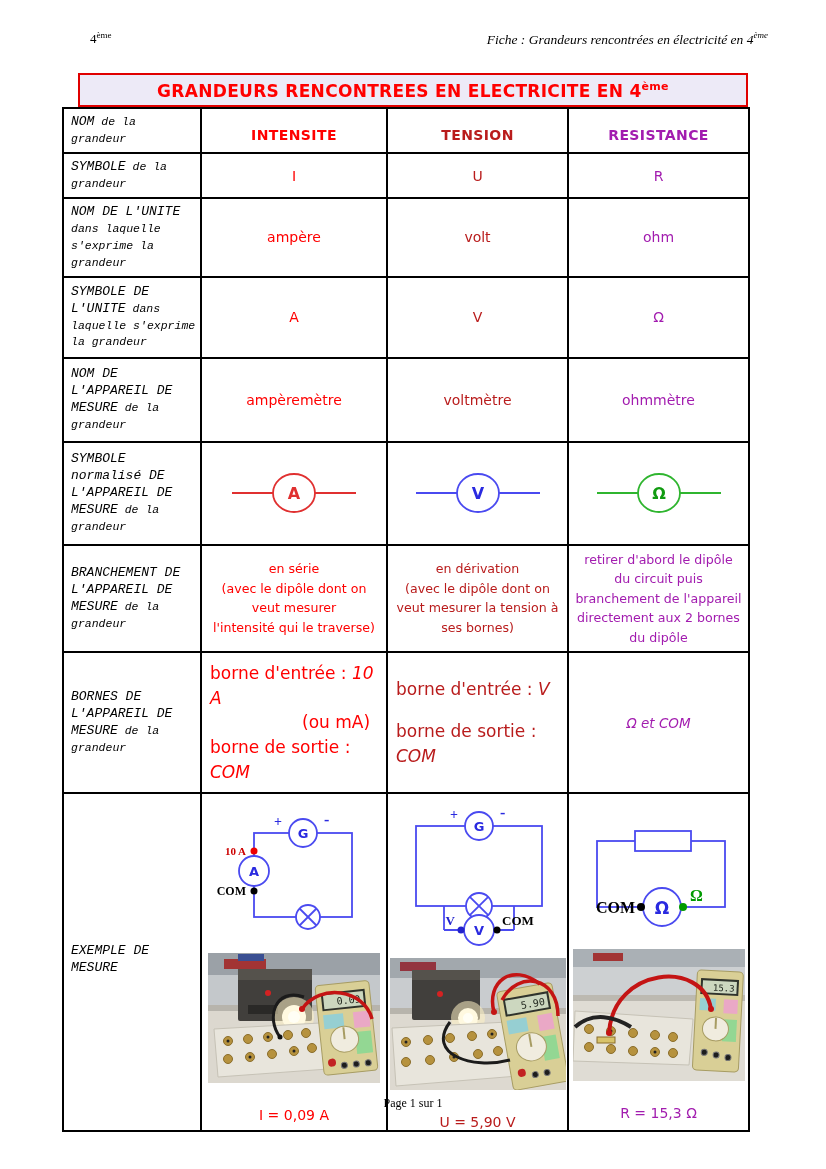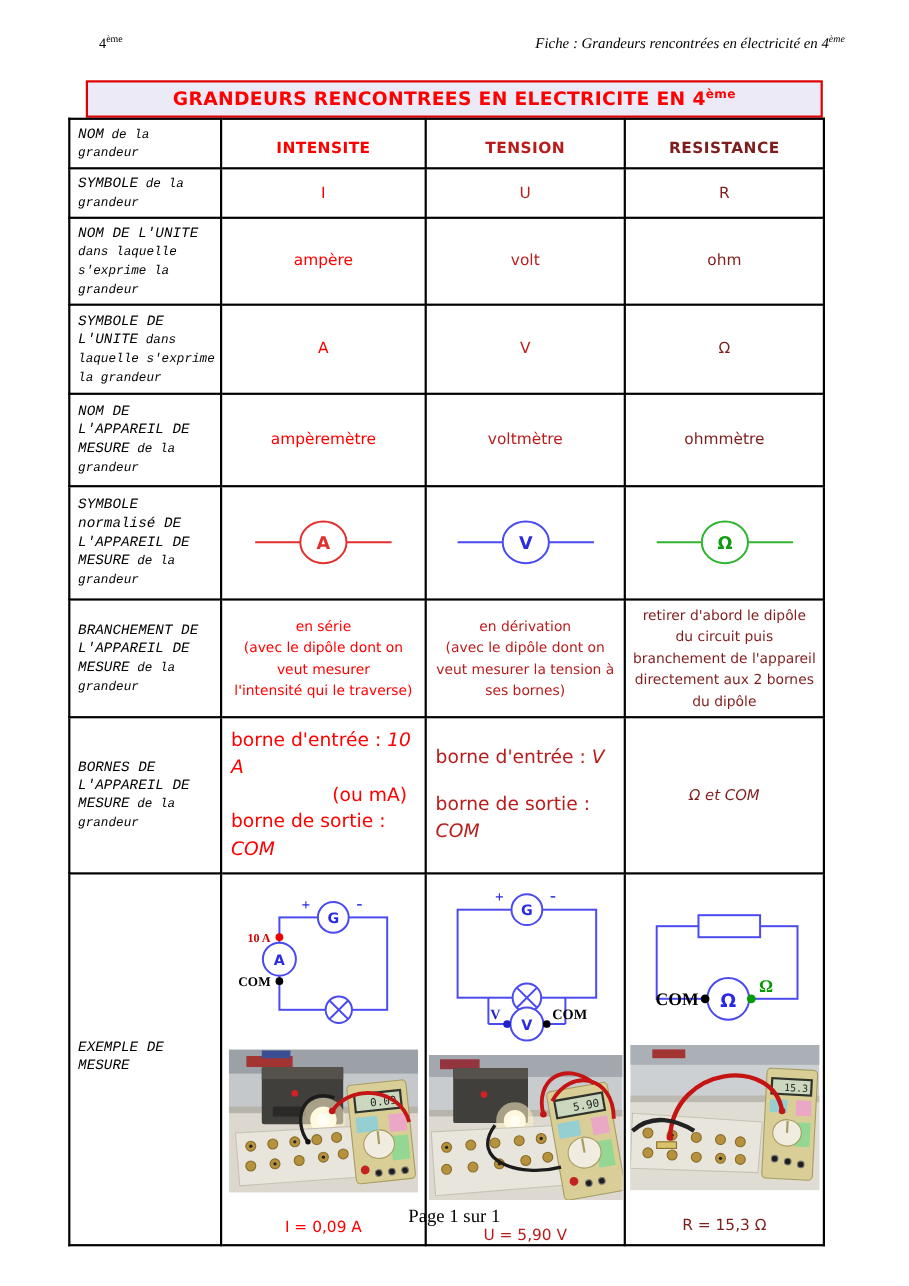--- a/index.html
+++ b/index.html
@@ -27,38 +27,38 @@
                border-collapse:collapse; table-layout:fixed; }
   table.main td { border:2px solid #000; background:#fff; vertical-align:middle; overflow:hidden; }
   td.label { font-family:Liberation Mono, monospace; font-style:italic;
              vertical-align:top; padding:5px 3px 4px 7px; font-size:13px; line-height:1.3; }
   td.label.mid { vertical-align:middle; padding-top:0; }
   .label-small { font-size:11.5px; }
   .cell { text-align:center; font-family:"DejaVu Sans", sans-serif; font-size:14px; }
   .hdr { font-weight:bold; font-size:14px; letter-spacing:.4px; vertical-align:top; padding-top:8px; }
   .red   { color:#ff0000; }
   .blue  { color:#b91c1c; }
-  .green { color:#7f1d1d; }
+  .green { color:#a21caf; }
   .multiline { white-space:pre-line; font-size:12.6px; line-height:1.55; padding:4px 2px; }
   .bornes { text-align:left; font-size:17px; line-height:1.45; padding:8px 4px 8px 8px; vertical-align:top; }
   .bornes .vi { font-style:italic; }
   .bornes .indent { padding-left:92px; }
   .bornes .gap { margin-top:17px; }
   .bornes-center { font-size:13.5px; font-style:italic; }
 
   
   .mtxt { font-family:"DejaVu Sans", sans-serif; font-weight:bold; }
   .stxt { font-family:"Liberation Serif", serif; font-weight:bold; }
 
   .ex-cell { vertical-align:top; text-align:center; padding-top:4px; }
   .caption { font-family:"DejaVu Sans", sans-serif; font-size:14px; margin-top:24px; }
   .photo { display:block; margin:2px auto 0 auto; }
   .circuit { display:block; margin:0 auto; }
 
-  .footer { position:absolute; top:1096px; left:0; width:826px; text-align:center; font-size:17px; }
+  .footer { position:absolute; top:1096px; left:0; width:826px; text-align:center; font-size:12px; }
 </style>
 </head>
 <body>
 
 <div class="page">
 
   <div class="corner-row">
     <div class="corner-left"><span>4</span><sup>ème</sup></div>
     <div class="corner-right"><span>Fiche : Grandeurs rencontrées en électricité en 4</span><sup>ème</sup></div>
   </div>

